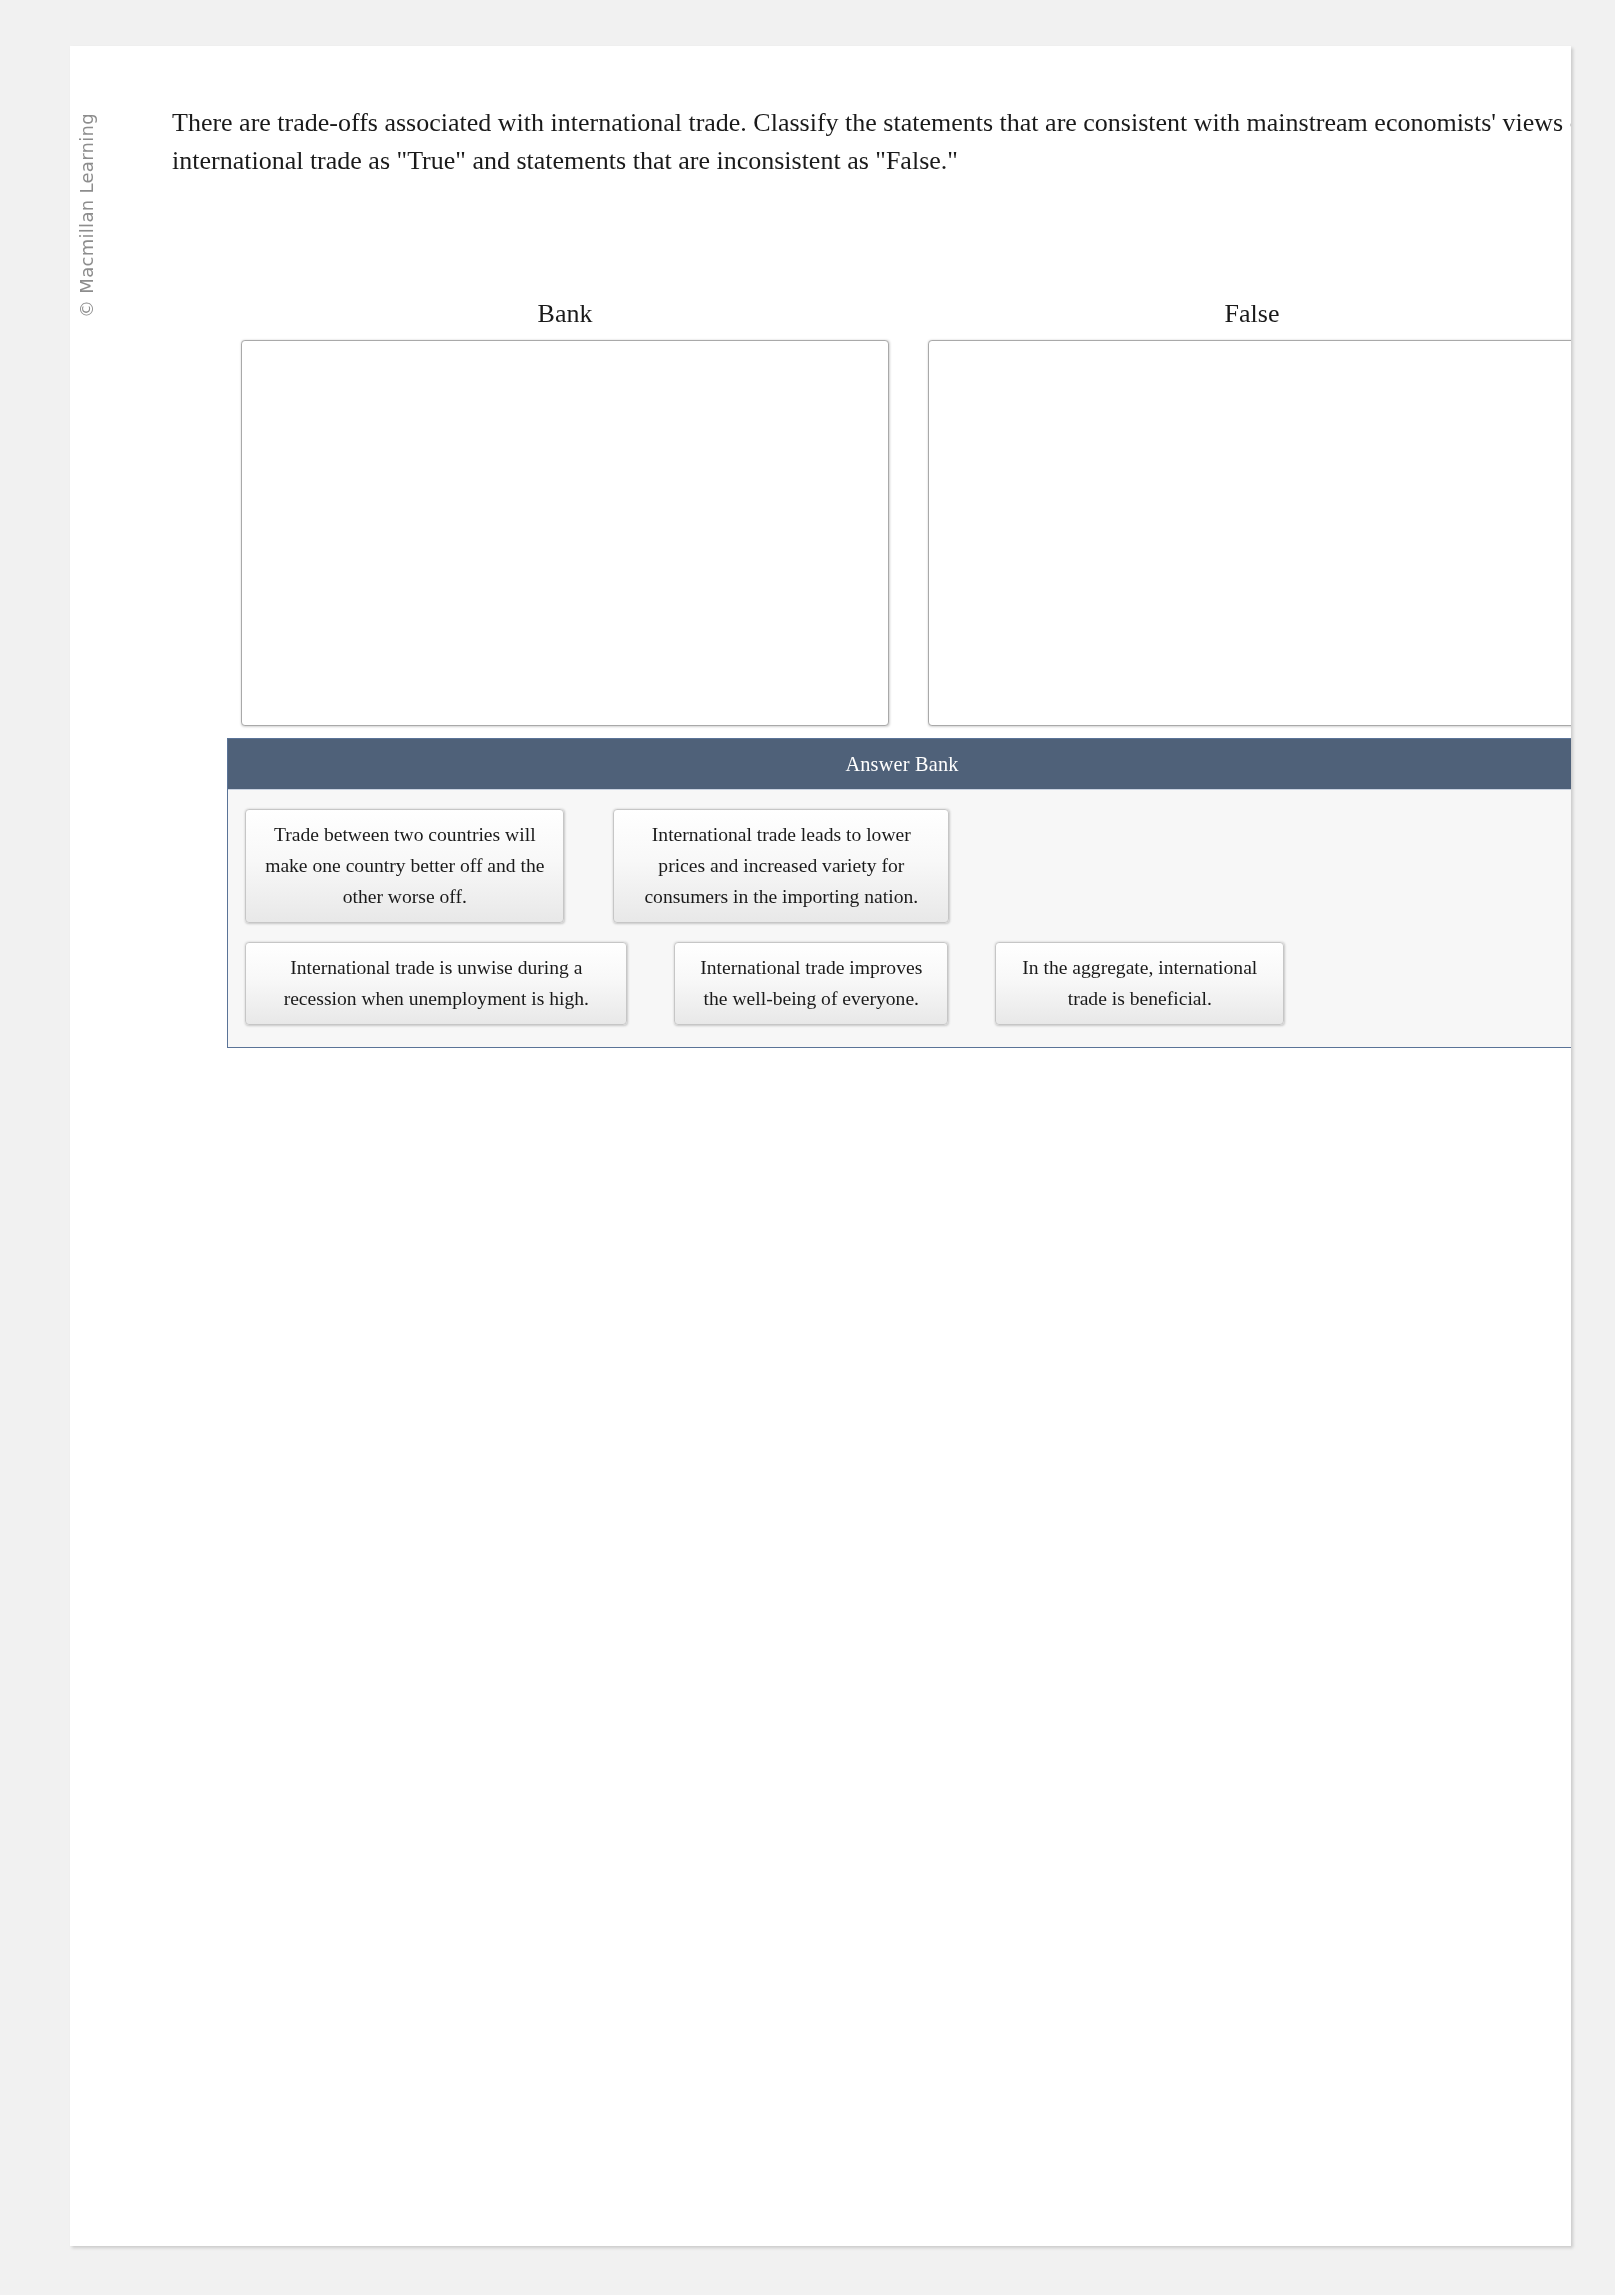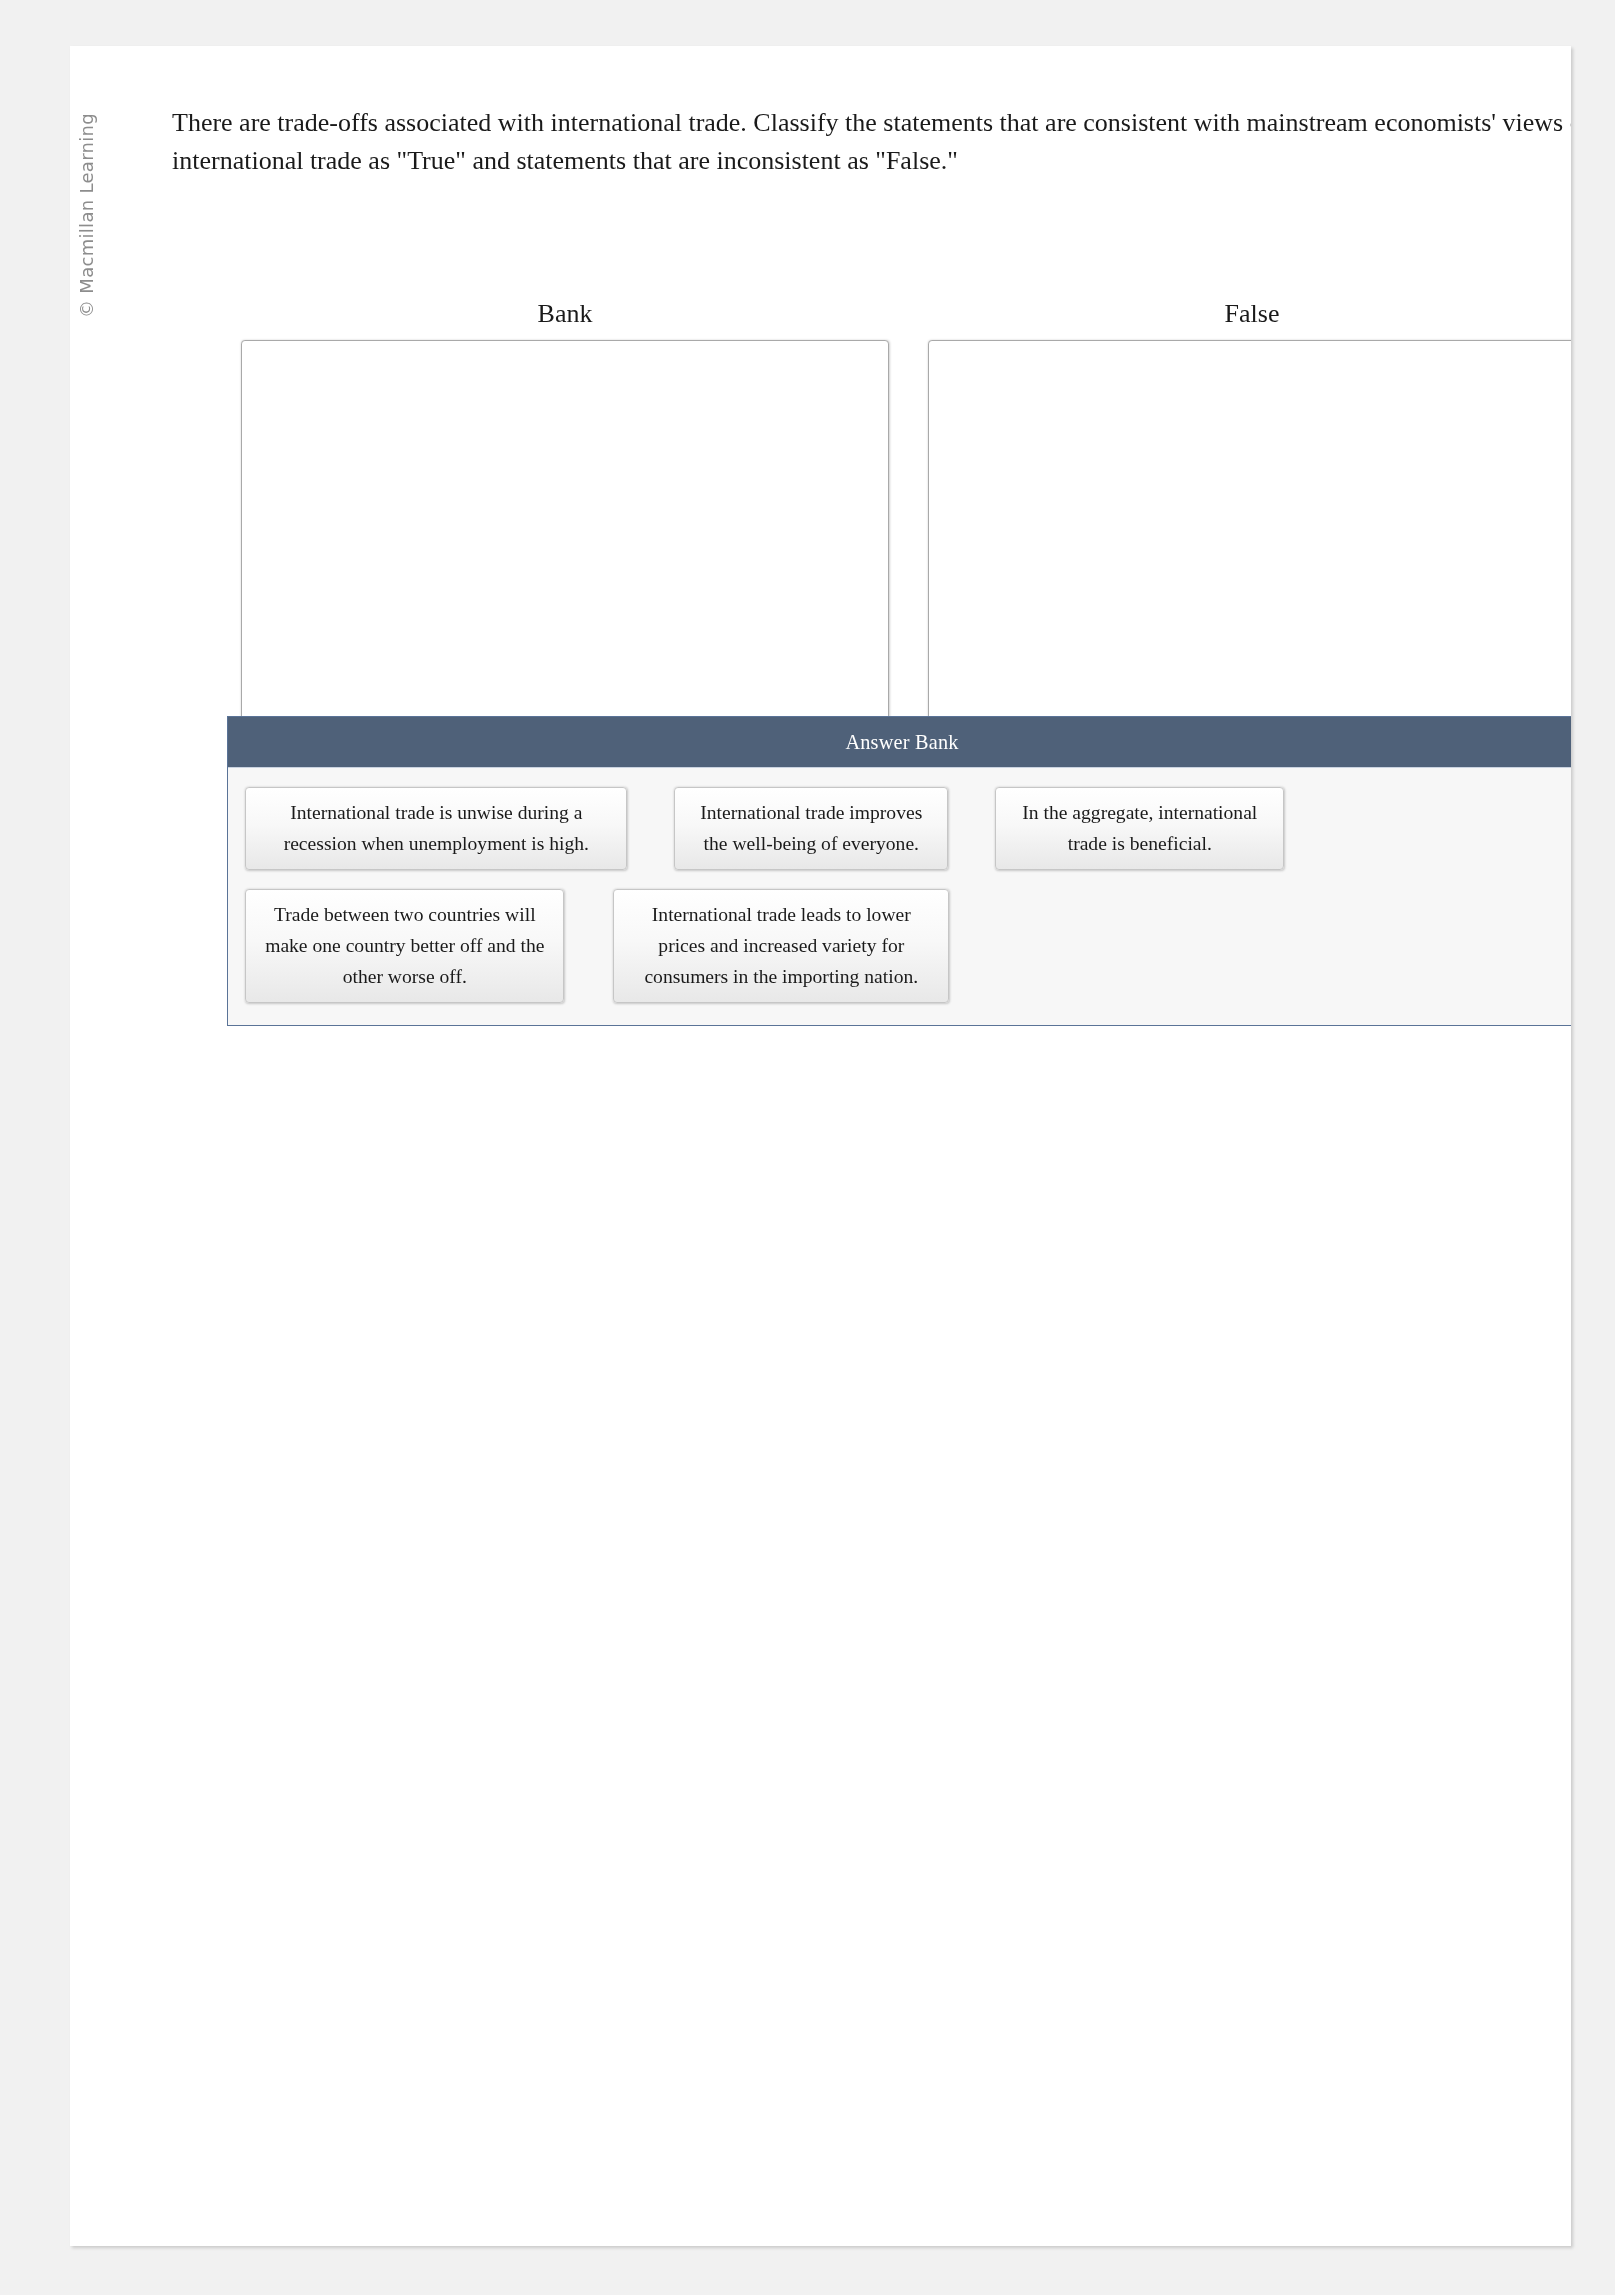--- a/index.html
+++ b/index.html
@@ -94,21 +94,21 @@
     border: 1.6px solid #a9a9a9;
     border-radius: 3.9px;
     box-shadow: 0.8px 0.8px 2.3px rgba(0,0,0,0.18);
     box-sizing: border-box;
   }
 
   
   .answer-bank {
     position: absolute;
     left: 157px;
-    top: 670px;
+    top: 692px;
     width: 1350px;
     background: #f7f7f7;
     border: 1.6px solid #5a7397;
     box-sizing: border-box;
   }
   .answer-bank-header {
     background: #4f6179;
     border-bottom: 0.8px solid #c9d2e0;
     height: 50px;
     line-height: 50px;
@@ -169,28 +169,28 @@
       <div class="zone-box"></div>
     </div>
 
   </div>
 
   <div class="answer-bank">
     <div class="answer-bank-header">Answer Bank</div>
     <div class="answer-bank-body">
 
       <div class="tile-row">
+        <div class="tile tile-d">Trade between two countries will make one country better off and the other worse off.</div>
+        <div class="tile tile-e">International trade leads to lower prices and increased variety for consumers in the importing nation.</div>
+      </div>
+
+      <div class="tile-row">
         <div class="tile tile-a">International trade is unwise during a recession when unemployment is high.</div>
         <div class="tile tile-b">International trade improves the well-being of everyone.</div>
         <div class="tile tile-c">In the aggregate, international trade is beneficial.</div>
-      </div>
-
-      <div class="tile-row">
-        <div class="tile tile-d">Trade between two countries will make one country better off and the other worse off.</div>
-        <div class="tile tile-e">International trade leads to lower prices and increased variety for consumers in the importing nation.</div>
       </div>
 
     </div>
   </div>
 
 </div>
 
 <div class="copyright">© Macmillan Learning</div>
 
 

